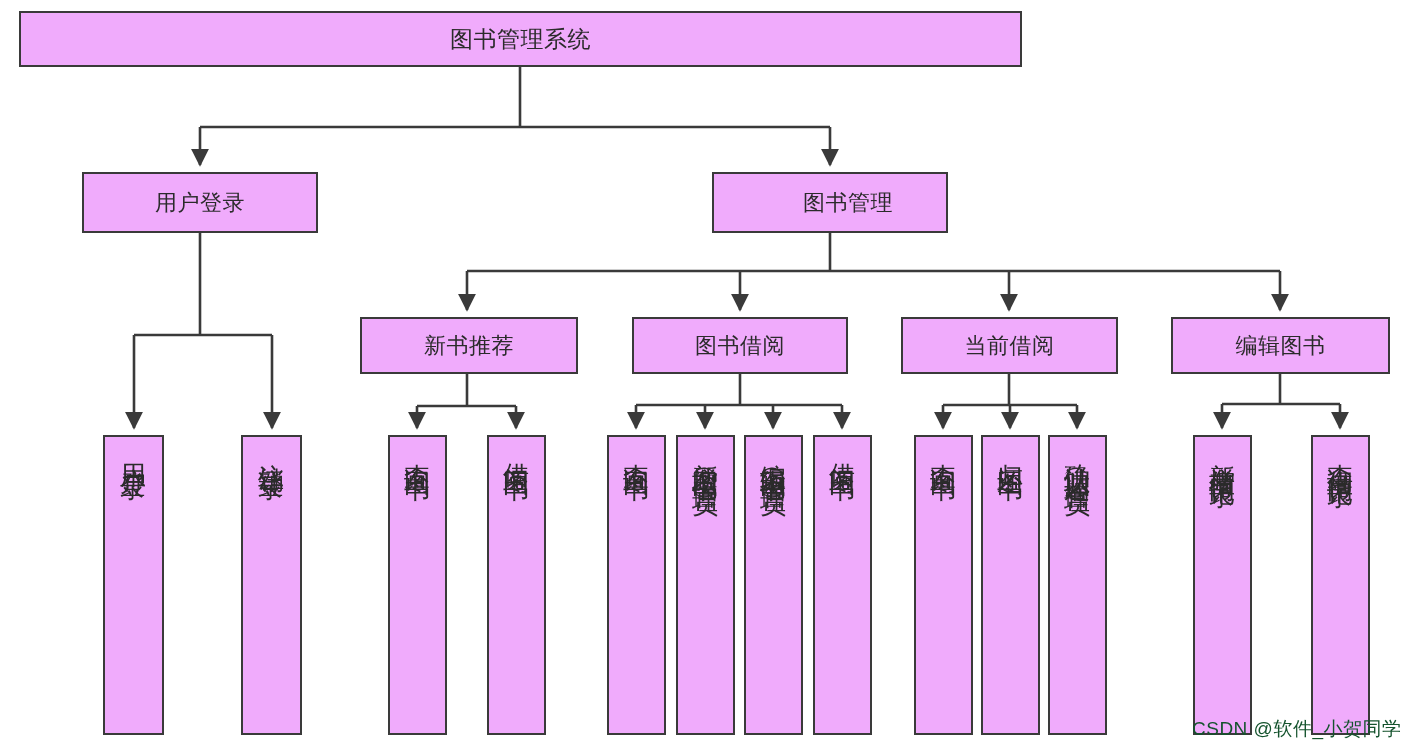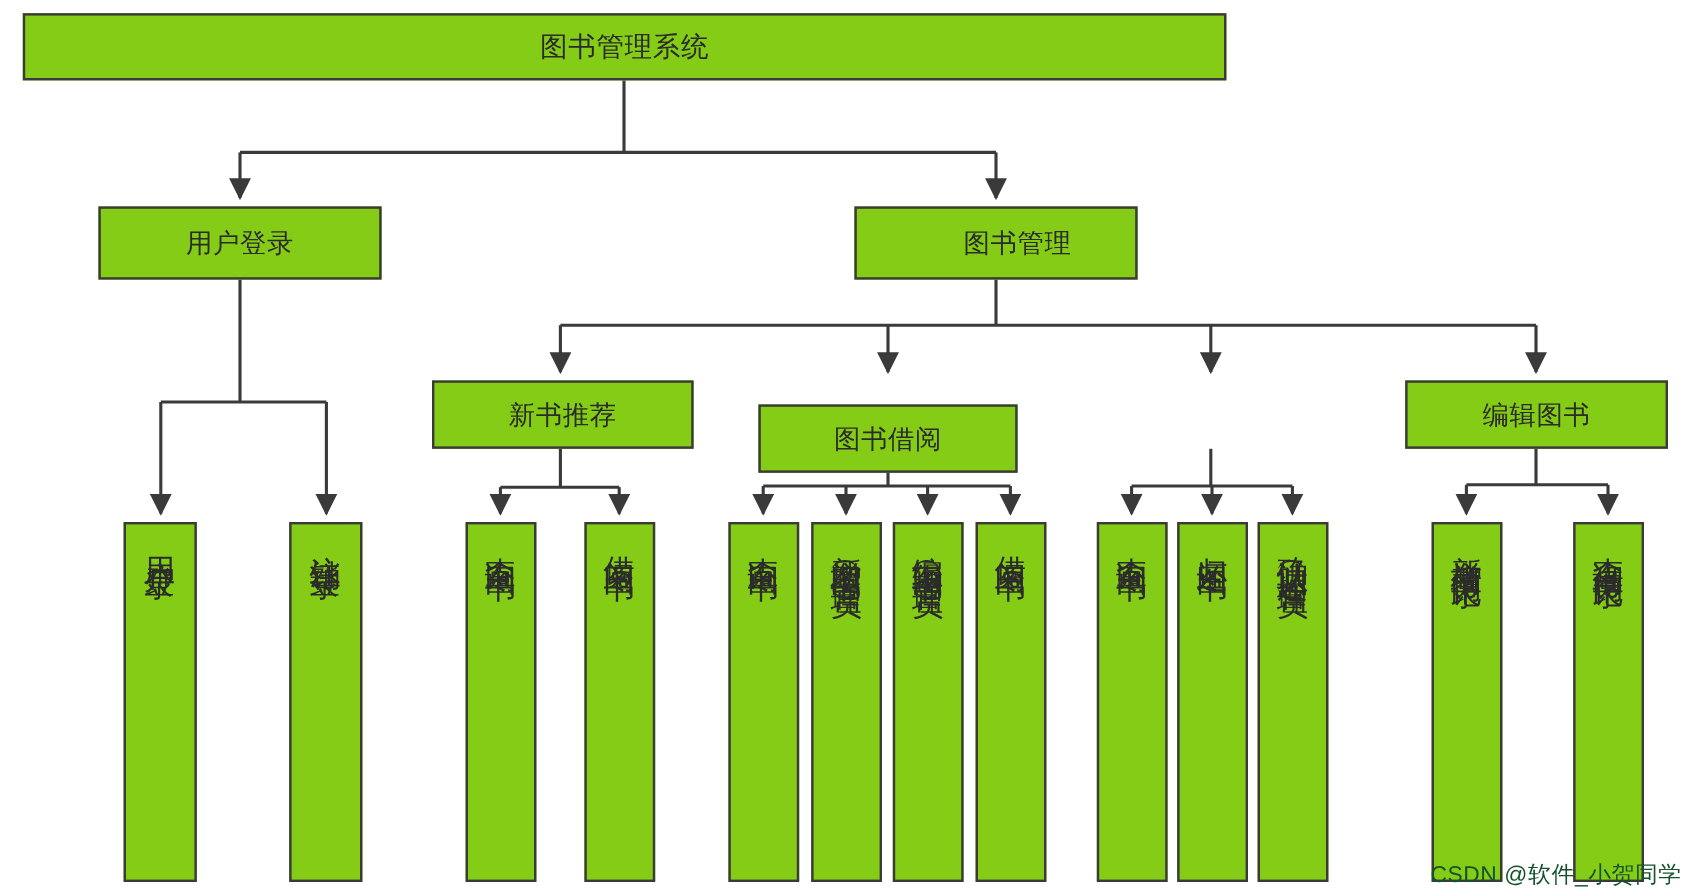--- a/index.html
+++ b/index.html
@@ -21,21 +21,21 @@
     position: absolute;
     left: 0;
     top: 0;
     width: 1405px;
     height: 747px;
   }
   .node {
     position: absolute;
     box-sizing: border-box;
     border: 2.5px solid #3a3a3a;
-    background: #84cc16;
+    background: #f0abfc;
     display: flex;
     align-items: center;
     justify-content: center;
     color: #2b2b2b;
   }
   .node .label {
     display: block;
     text-align: center;
     line-height: 1.05;
   }
@@ -134,24 +134,27 @@
   </div>
 
   <div class="node horiz" style="left:712px; top:172px; width:236px; height:61px;padding-left:36px;">
     <span class="label">图书管理</span>
   </div>
 
   <div class="node horiz" style="left:360px; top:317px; width:218px; height:57px;">
     <span class="label">新书推荐</span>
   </div>
 
-  <div class="node horiz" style="left:632px; top:317px; width:216px; height:57px;margin-top:20px;">
+  <div class="node horiz" style="left:632px; top:317px; width:216px; height:57px;">
     <span class="label">图书借阅</span>
   </div>
 
+  <div class="node horiz" style="left:901px; top:317px; width:217px; height:57px;">
+    <span class="label">当前借阅</span>
+  </div>
 
   <div class="node horiz" style="left:1171px; top:317px; width:219px; height:57px;">
     <span class="label">编辑图书</span>
   </div>
 
   <div class="node vert" style="left:103px; top:435px; width:61px; height:300px;">
     <span class="label">用户登录</span>
   </div>
 
   <div class="node vert" style="left:241px; top:435px; width:61px; height:300px;">

